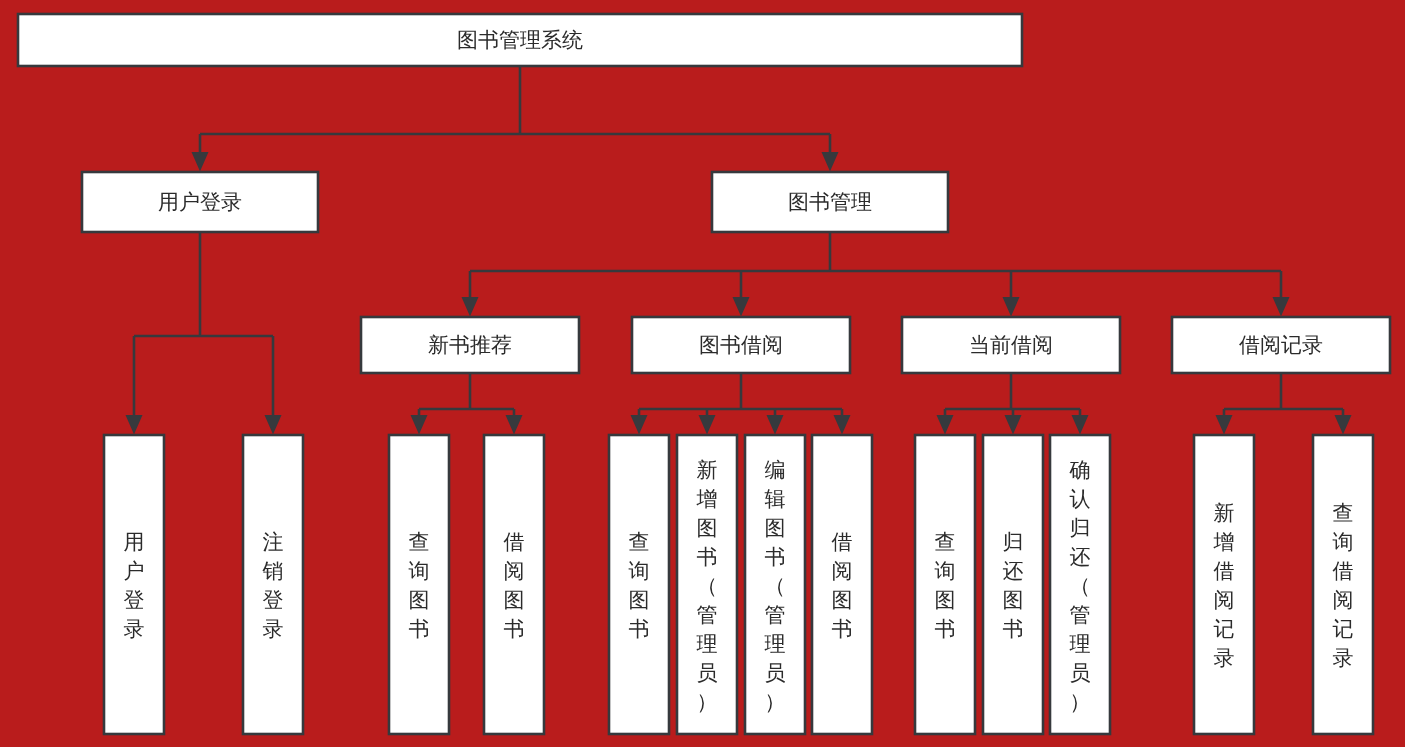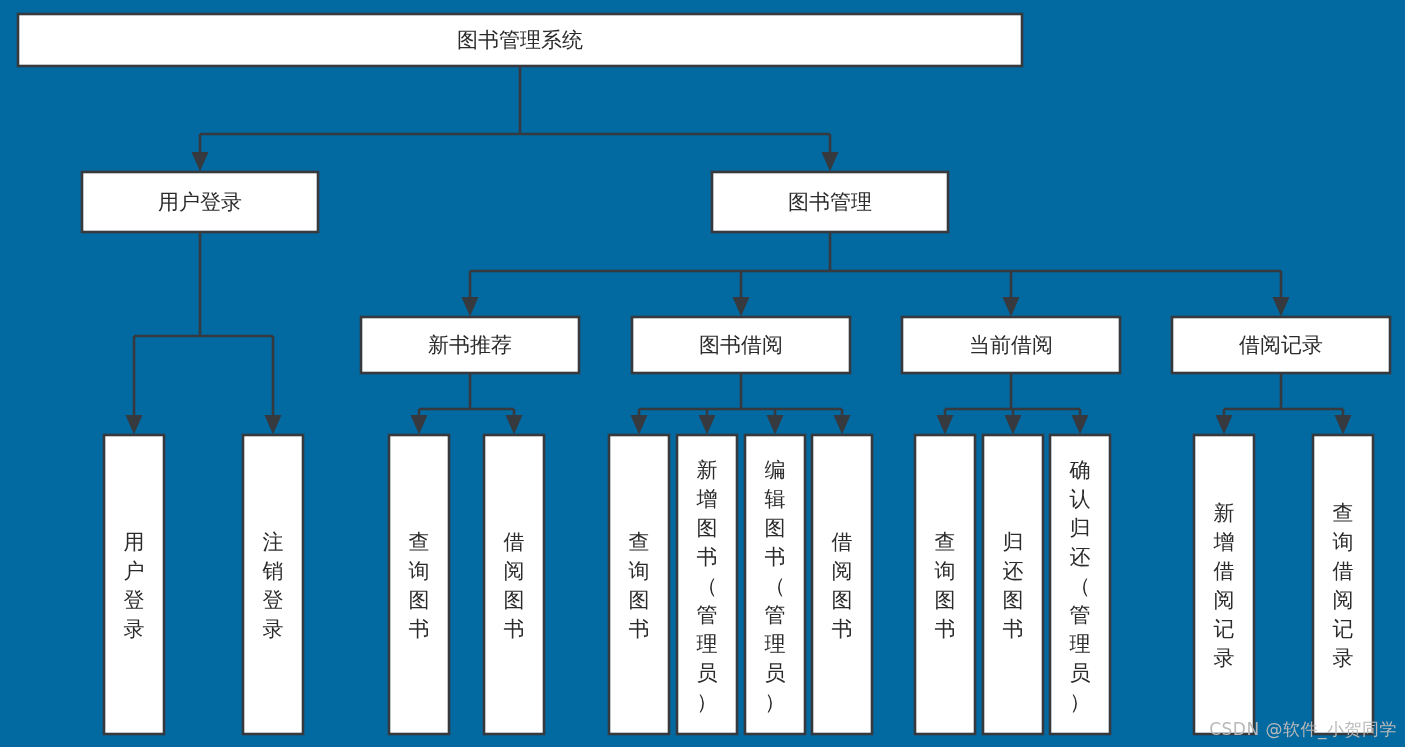--- a/index.html
+++ b/index.html
@@ -10,21 +10,21 @@
   body {
     width: 1405px;
     height: 747px;
     font-family: "DejaVu Sans", "Liberation Sans", sans-serif;
     overflow: hidden;
   }
   #diagram-root {
     position: relative;
     width: 1405px;
     height: 747px;
-    background: #0369a1;
+    background: #b91c1c;
   }
   svg#tree-svg {
     position: absolute;
     left: 0;
     top: 0;
     width: 1405px;
     height: 747px;
   }
   .node-box {
     fill: #ffffff;
@@ -215,14 +215,13 @@
           <rect x="1194" y="435" width="60" height="299" class="node-box"></rect>
           <text x="1224" y="520.12" class="node-label-v"><tspan x="1224" dy="0">新</tspan><tspan x="1224" dy="29">增</tspan><tspan x="1224" dy="29">借</tspan><tspan x="1224" dy="29">阅</tspan><tspan x="1224" dy="29">记</tspan><tspan x="1224" dy="29">录</tspan></text>
         </g>
         <g>
           <rect x="1313" y="435" width="60" height="299" class="node-box"></rect>
           <text x="1343" y="520.12" class="node-label-v"><tspan x="1343" dy="0">查</tspan><tspan x="1343" dy="29">询</tspan><tspan x="1343" dy="29">借</tspan><tspan x="1343" dy="29">阅</tspan><tspan x="1343" dy="29">记</tspan><tspan x="1343" dy="29">录</tspan></text>
         </g>
       </g>
   </svg>
 
-  <div class="watermark">CSDN @软件_小贺同学</div>
 </div>
 
 </body></html>

